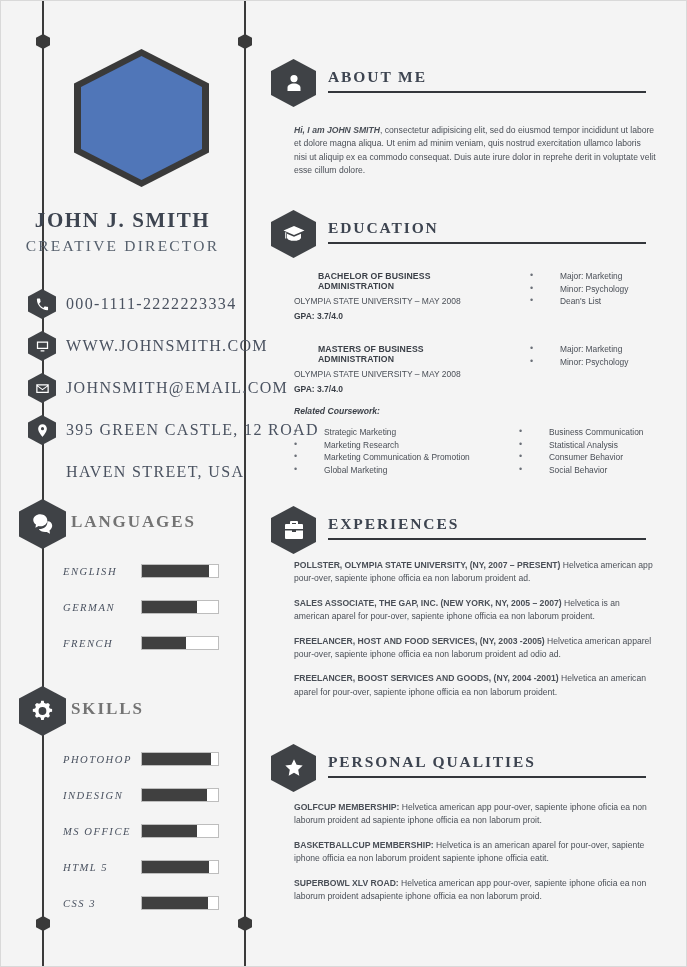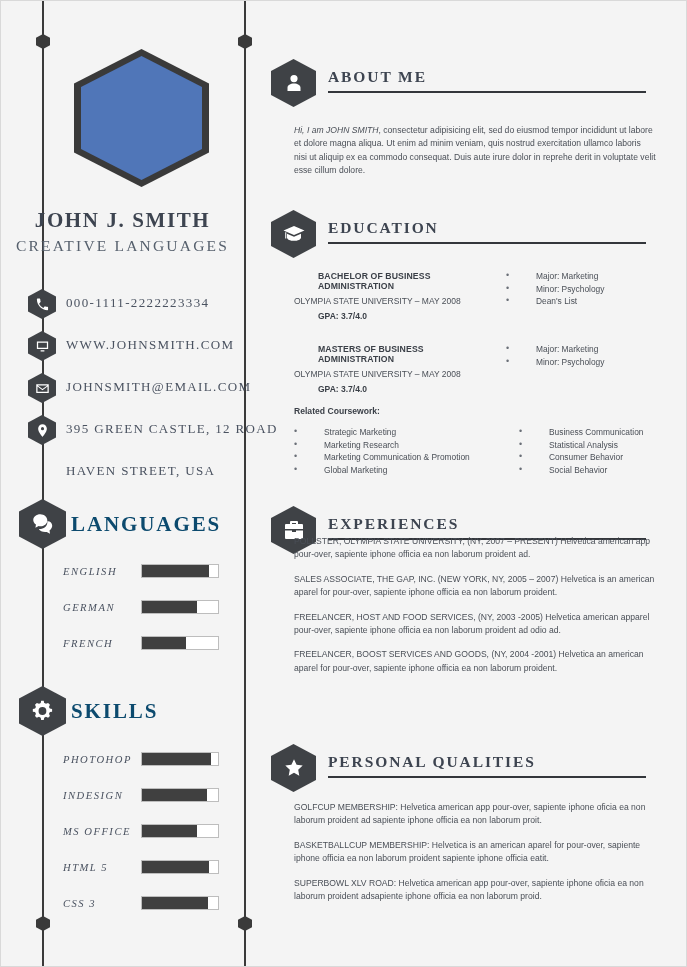--- a/index.html
+++ b/index.html
@@ -101,21 +101,21 @@
     width: 28px; height: 30px;
     background: #3f4246;
     clip-path: polygon(50% 0%, 100% 25%, 100% 75%, 50% 100%, 0% 75%, 0% 25%);
     display: flex; align-items: center; justify-content: center;
   }
   .contact-hex svg { width: 15px; height: 15px; fill: #ffffff; }
   .contact-text {
     position: absolute;
     left: 65px; top: 9px;
     font-family: "Liberation Serif", serif;
-    font-size: 13px;
+    font-size: 16px;
     letter-spacing: 1.35px;
     color: #4a5260;
     white-space: nowrap;
   }
   .contact-text.plain { left: 65px; }
 
   
   .side-head {
     position: absolute;
     left: 0;
@@ -128,24 +128,24 @@
     width: 47px; height: 50px;
     background: #3f4246;
     clip-path: polygon(50% 0%, 100% 25%, 100% 75%, 50% 100%, 0% 75%, 0% 25%);
     display: flex; align-items: center; justify-content: center;
   }
   .side-head-hex svg { width: 26px; height: 26px; fill: #ffffff; }
   .side-head-title {
     position: absolute;
     left: 70px; top: 13px;
     font-family: "Liberation Serif", serif;
-    font-size: 21px;
+    font-size: 17px;
     font-weight: bold;
     letter-spacing: 1.9px;
-    color: #0c4a6e;
+    color: #737373;
   }
 
   
   .meter-list { position: absolute; left: 0; width: 243px; }
   .meter-row { position: relative; height: 36px; }
   .meter-label {
     position: absolute;
     left: 62px; top: 4px;
     width: 72px;
     font-family: "Liberation Serif", serif;
@@ -200,38 +200,38 @@
     width: 318px;
     height: 2px;
     background: #33363b;
   }
 
   .body-text {
     font-size: 8.6px;
     line-height: 13.4px;
     color: #4a4f57;
   }
-  .body-text b { font-weight: normal; }
+  .body-text b { font-weight: bold; }
   .body-text i { font-style: italic; }
 
   .about-block { position: absolute; left: 293px; top: 123px; width: 362px; }
 
   
   .edu-block { position: absolute; left: 293px; top: 270px; width: 362px; }
   .edu-entry { position: relative; margin-bottom: 23px; }
   .edu-left { width: 205px; }
   .edu-degree {
     font-size: 8.7px; font-weight: bold; color: #3a3f47;
     letter-spacing: 0.1px; margin-bottom: 5px; margin-left: 24px;
   }
   .edu-school { font-size: 8.5px; color: #4a4f57; margin-bottom: 5px; }
-  .edu-gpa { font-size: 8.5px; font-weight: bold; color: #3a3f47; margin-left: 24px; }
+  .edu-gpa { font-size: 8.5px; font-weight: bold; color: #3a3f47; }
   .edu-right {
     position: absolute;
-    left: 212px; top: -1px;
+    left: 236px; top: -1px;
   }
   ul.bullets { list-style: none; }
   ul.bullets li {
     position: relative;
     font-size: 8.4px;
     line-height: 12.2px;
     color: #4a4f57;
     padding-left: 30px;
     margin-bottom: 0.5px;
   }
@@ -240,28 +240,29 @@
     position: absolute;
     left: 0; top: -1px;
     font-size: 9px;
     color: #6a6f77;
   }
 
   .coursework-title {
     position: absolute;
     left: 293px; top: 405px;
     font-size: 8.6px;
+    font-style: italic;
     font-weight: bold;
     color: #3a3f47;
   }
   .course-col-a { position: absolute; left: 293px; top: 425px; }
   .course-col-b { position: absolute; left: 518px; top: 425px; }
 
   
-  .exp-block { position: absolute; left: 293px; top: 534px; width: 362px; }
+  .exp-block { position: absolute; left: 293px; top: 558px; width: 362px; }
   .exp-item { margin-bottom: 11px; }
 
   
   .pq-block { position: absolute; left: 293px; top: 800px; width: 362px; }
   .pq-item { margin-bottom: 11px; }
 </style>
 </head>
 <body>
 
 <div class="page">
@@ -273,21 +274,21 @@
   <div class="rail-node" style="left:35px; top:915px;"></div>
   <div class="rail-node" style="left:237px; top:915px;"></div>
 
   <div class="sidebar">
 
     <div class="logo-hex">
       <div class="logo-hex-inner"></div>
     </div>
 
     <div class="name">JOHN J. SMITH</div>
-    <div class="role">CREATIVE LANGUAGES</div>
+    <div class="role">CREATIVE DIRECTOR</div>
 
     <div class="contact-list">
 
       <div class="contact-row">
         <div class="contact-hex">
           <svg viewBox="0 0 24 24">
               <path d="M6.6 10.8c1.4 2.8 3.8 5.2 6.6 6.6l2.2-2.2c.3-.3.7-.4 1-.2 1.1.4 2.3.6 3.5.6.6 0 1 .4 1 1V20c0 .6-.4 1-1 1C10.8 21 3 13.2 3 3.5 3 2.9 3.4 2.5 4 2.5h3.4c.6 0 1 .4 1 1 0 1.2.2 2.4.6 3.5.1.3 0 .7-.2 1l-2.2 2.8z"></path>
             </svg>
         </div>
         <div class="contact-text">000-1111-2222223334</div>

